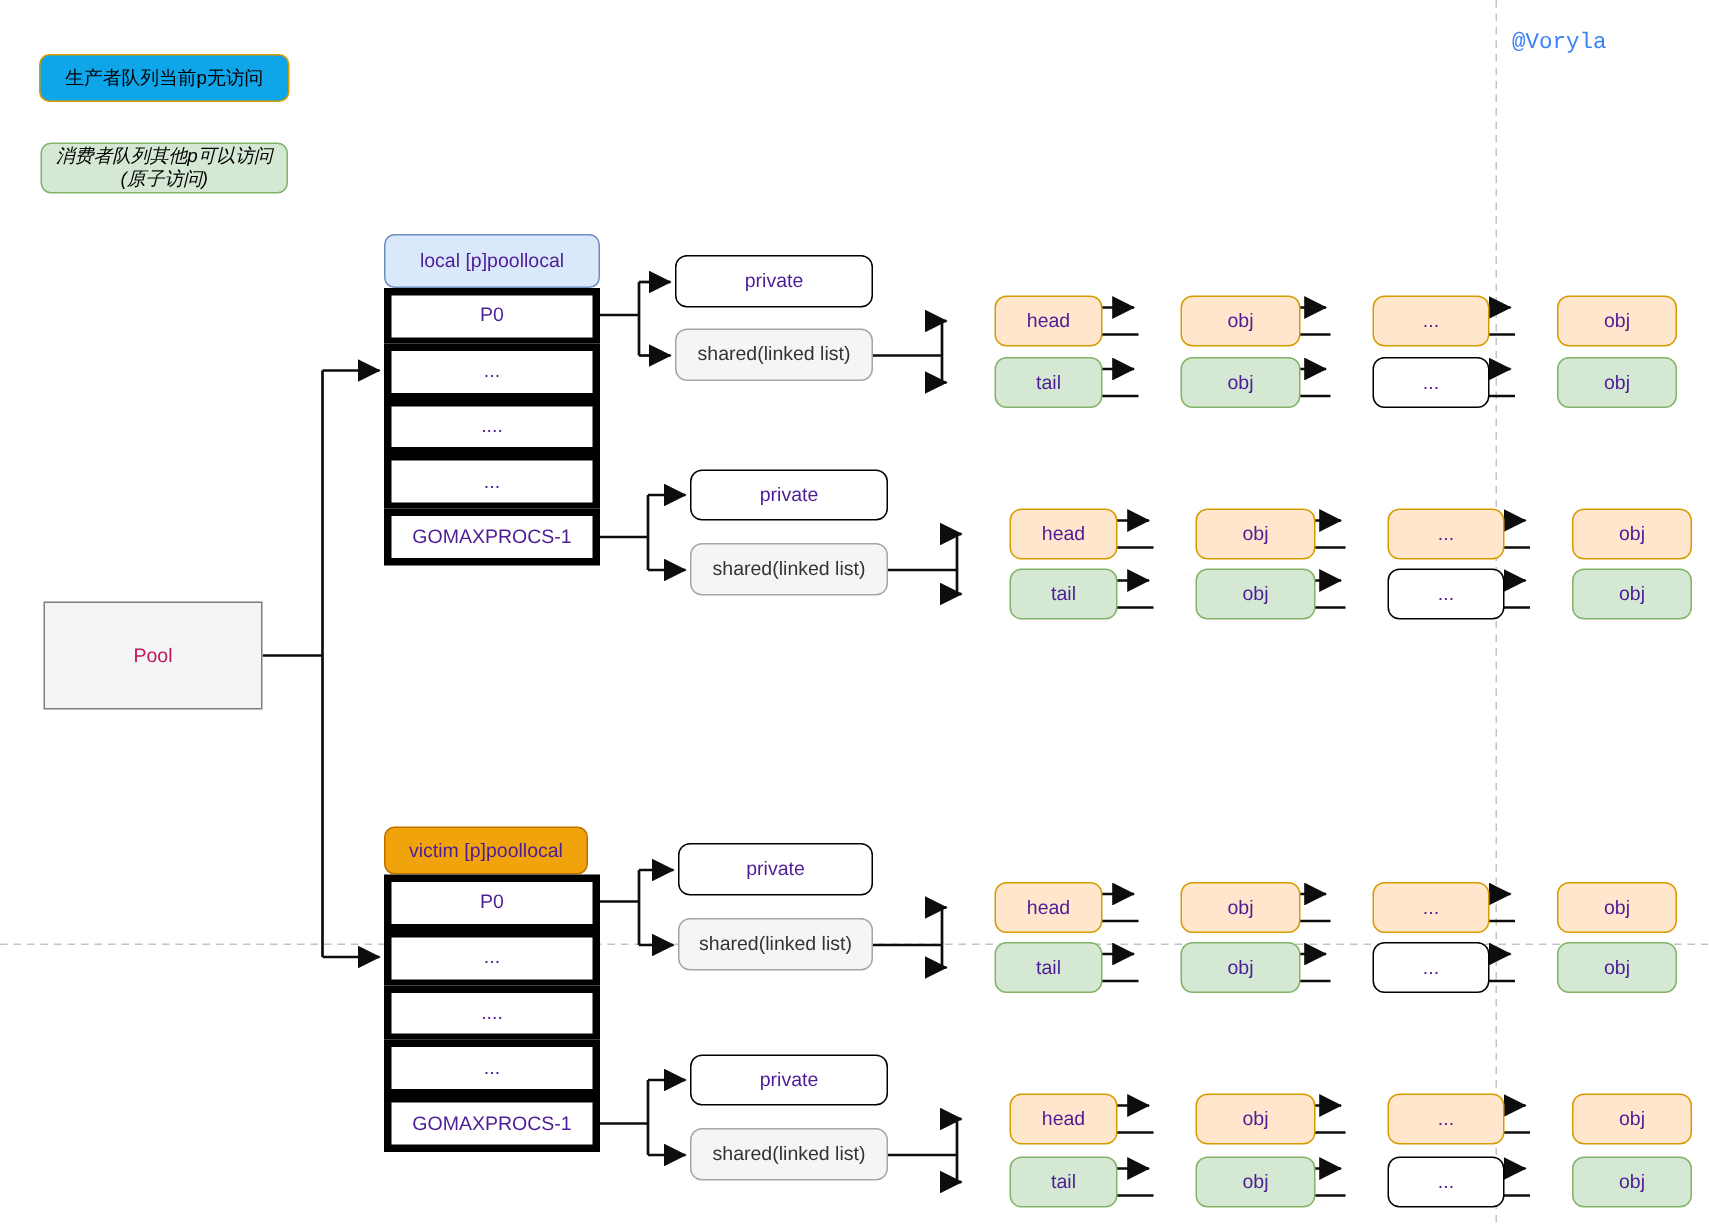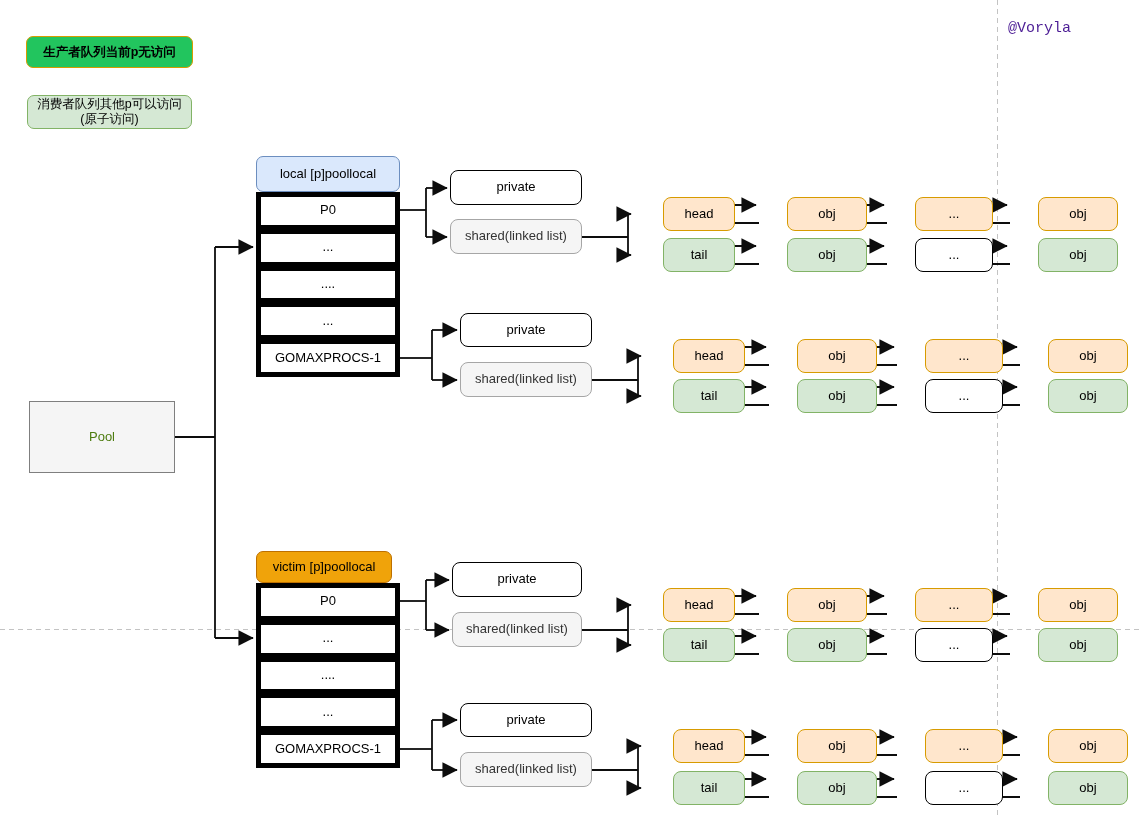--- a/index.html
+++ b/index.html
@@ -1,31 +1,31 @@
 <!DOCTYPE html>
 <html><head>
 <meta charset="utf-8">
 <style>
   html,body{margin:0;padding:0;background:#fff;}
   #canvas{position:relative;width:1139px;height:818px;overflow:hidden;background:#fff;
           font-family:"Liberation Sans","DejaVu Sans",sans-serif;}
   #wires{position:absolute;left:0;top:0;z-index:0;}
   .box{position:absolute;box-sizing:border-box;display:flex;align-items:center;justify-content:center;
-       font-size:13px;color:#000000;background:#fff;z-index:2;text-align:center;line-height:1.15;}
+       font-size:13px;color:#4c1d95;background:#fff;z-index:2;text-align:center;line-height:1.15;}
   .tbl-header{border-width:1.5px;border-style:solid;border-radius:7px;font-size:13px;}
   .tbl-row{border:5px solid #22c55e;background:#fff;}
   .node{border-width:1.5px;border-style:solid;border-radius:8px;margin-left:30px;}
   .private{background:#fff;border:1.5px solid #000;border-radius:8px;}
   .shared{border-width:1.5px;border-style:solid;border-radius:8px;color:#333;}
-  .pool{width:146px;height:72px;left:29px;top:401px;border-width:1.5px;border-style:solid;color:#4d7c0f;}
+  .pool{width:146px;height:72px;left:29px;top:401px;border-width:1.5px;border-style:solid;color:#be185d;}
   .legend{position:absolute;box-sizing:border-box;display:flex;align-items:center;justify-content:center;
           text-align:center;border-width:1.5px;border-style:solid;border-radius:7px;
           font-size:12.5px;line-height:15px;padding:1px 5px;z-index:2;color:#000;}
   #legend-producer{left:26px;top:36px;width:167px;height:32px;}
-  #legend-consumer{left:27px;top:95px;width:165px;height:34px;}
+  #legend-consumer{left:27px;top:95px;width:165px;height:34px;font-style:italic;}
   .watermark{position:absolute;left:1008px;top:20px;z-index:2;
              font-family:"Liberation Mono","DejaVu Sans Mono",monospace;font-size:15px;font-weight:400;}
 </style>
 </head>
 <body>
 
 <div id="canvas">
   <svg id="wires" width="1139" height="818" viewBox="0 0 1139 818">
     <defs>
       <marker id="arr" viewBox="0 0 10 10" refX="9.5" refY="5" markerWidth="8.5" markerHeight="8.5" orient="auto-start-reverse">
@@ -117,23 +117,23 @@
         <path d="M1020 755 L974 755" fill="#0d0d0d" stroke="#0d0d0d" stroke-width="1.8" marker-end="url(#arr)"></path>
         <path d="M713 779 L766 779" fill="#0d0d0d" stroke="#0d0d0d" stroke-width="1.8" marker-end="url(#arr)"></path>
         <path d="M769 797 L716 797" fill="#0d0d0d" stroke="#0d0d0d" stroke-width="1.8" marker-end="url(#arr)"></path>
         <path d="M845 779 L894 779" fill="#0d0d0d" stroke="#0d0d0d" stroke-width="1.8" marker-end="url(#arr)"></path>
         <path d="M897 797 L848 797" fill="#0d0d0d" stroke="#0d0d0d" stroke-width="1.8" marker-end="url(#arr)"></path>
         <path d="M971 779 L1017 779" fill="#0d0d0d" stroke="#0d0d0d" stroke-width="1.8" marker-end="url(#arr)"></path>
         <path d="M1020 797 L974 797" fill="#0d0d0d" stroke="#0d0d0d" stroke-width="1.8" marker-end="url(#arr)"></path>
       </g>
   </svg>
 
-  <div class="legend" id="legend-producer" style="background: #22c55e; border-color: rgb(215, 155, 0); font-weight: bold;">生产者队列当前p无访问</div>
+  <div class="legend" id="legend-producer" style="background: #0ea5e9; border-color: rgb(215, 155, 0);">生产者队列当前p无访问</div>
   <div class="legend" id="legend-consumer" style="background: rgb(213, 232, 212); border-color: rgb(130, 179, 102);">消费者队列其他p可以访问(原子访问)</div>
-  <div class="watermark" style="color: #4c1d95;">@Voryla</div>
+  <div class="watermark" style="color: #3b82f6;">@Voryla</div>
   <div class="box pool" style="background: rgb(245, 245, 245); border-color: rgb(127, 127, 127);">Pool</div>
   <div id="shapes">
       <div class="box tbl-header" style="left: 256px; top: 156px; width: 144px; height: 36px; background: rgb(218, 232, 252); border-color: rgb(108, 142, 191);">local [p]poollocal</div>
       <div class="box tbl-row" style="left: 256px; top: 192px; width: 144px; height: 37.8px; background: rgb(255, 255, 255); border-color: rgb(0, 0, 0);">P0</div>
       <div class="box tbl-row" style="left: 256px; top: 228.8px; width: 144px; height: 37.8px; background: rgb(255, 255, 255); border-color: rgb(0, 0, 0);">...</div>
       <div class="box tbl-row" style="left: 256px; top: 265.6px; width: 144px; height: 37.8px; background: rgb(255, 255, 255); border-color: rgb(0, 0, 0);">....</div>
       <div class="box tbl-row" style="left: 256px; top: 302.4px; width: 144px; height: 37.8px; background: rgb(255, 255, 255); border-color: rgb(0, 0, 0);">...</div>
       <div class="box tbl-row" style="left: 256px; top: 339.2px; width: 144px; height: 37.8px; background: rgb(255, 255, 255); border-color: rgb(0, 0, 0);">GOMAXPROCS-1</div>
       <div class="box tbl-header" style="left: 256px; top: 551px; width: 136px; height: 32px; background: rgb(240, 163, 10); border-color: rgb(189, 112, 0);">victim [p]poollocal</div>
       <div class="box tbl-row" style="left: 256px; top: 583px; width: 144px; height: 37.8px; background: rgb(255, 255, 255); border-color: rgb(0, 0, 0);">P0</div>

